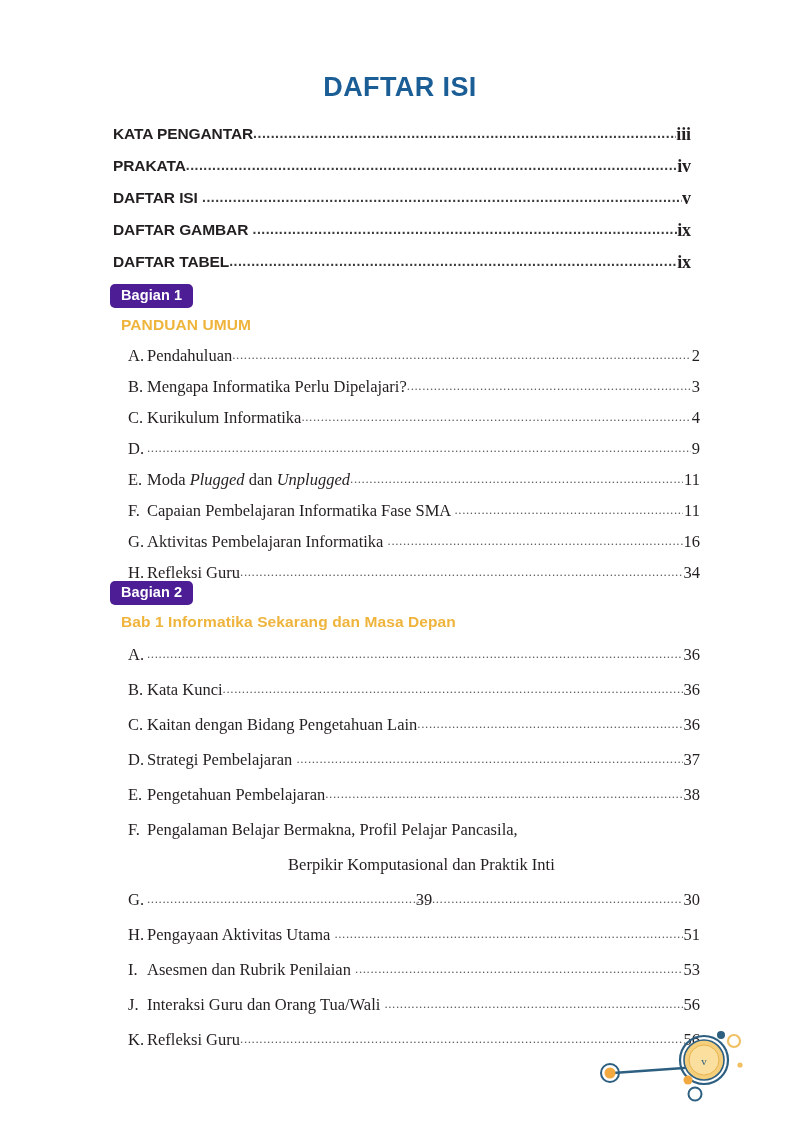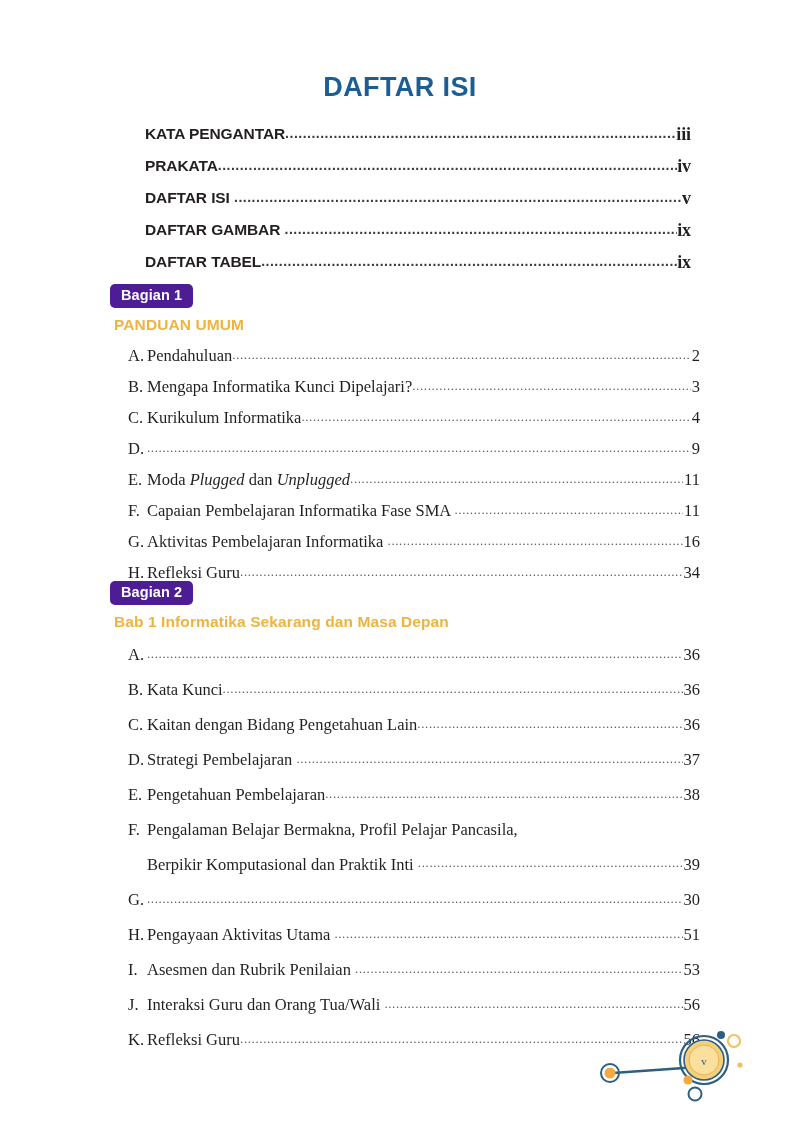--- a/index.html
+++ b/index.html
@@ -46,21 +46,20 @@
   .fm-row {
     display: flex;
     align-items: center;
     font-family: "Liberation Sans", sans-serif;
     font-weight: bold;
     font-size: 15.5px;
     color: #231f20;
     height: 32px;
     line-height: 32px;
     letter-spacing: -0.1px;
-    margin-left: 32px;
   }
   .fm-label { white-space: pre; }
   .fm-dots {
     flex: 1 1 auto;
     overflow: hidden;
     white-space: nowrap;
     margin: 0 0px;
     font-weight: bold;
     letter-spacing: 0.5px;
     color: #3a3a3a;
@@ -87,21 +86,21 @@
     font-family: "Liberation Sans", sans-serif;
     font-weight: bold;
     font-size: 14.5px;
     padding: 4px 11px 5px 11px;
     border-radius: 5px;
     letter-spacing: 0.1px;
     line-height: 1.05;
   }
   .section-title {
     margin-top: 8px;
-    margin-left: 4px;
+    margin-left: 11px;
     font-family: "Liberation Sans", sans-serif;
     font-weight: bold;
     font-size: 15.5px;
     color: #efb43c;
     letter-spacing: 0.1px;
   }
 
   
   .toc-list {
     margin-top: 6px;
@@ -137,20 +136,21 @@
   .toc-page {
     flex: 0 0 auto;
     white-space: pre;
     text-align: right;
     padding-left: 1px;
   }
   .toc-cont {
     padding-left: 19px;
     display: flex;
     align-items: center;
+    flex-direction: column;
   }
 
   
   .sp-tight .toc-row { height: 31px; line-height: 31px; }
   .sp-loose .toc-row { height: 35px; line-height: 35px; }
   .sp-loose .toc-cont { height: 35px; line-height: 35px; }
   .sp-loose .toc-row.two-line { height: 35px; line-height: 35px; }
 
   
   .decoration {
@@ -198,21 +198,21 @@
 
   <div class="section" id="section-0" style="top:284px;"><div class="badge">Bagian 1</div><div class="section-title">PANDUAN UMUM</div><div class="toc-list sp-tight">
         <div class="toc-row">
           <span class="toc-letter">A.</span>
           <span class="toc-text">Pendahuluan</span>
           <span class="toc-dots">........................................................................................................................................................................................................</span>
           <span class="toc-page">2</span>
         </div>
         <div class="toc-row">
           <span class="toc-letter">B.</span>
-          <span class="toc-text">Mengapa Informatika Kunci Dipelajari?</span>
+          <span class="toc-text">Mengapa Informatika Perlu Dipelajari?</span>
           <span class="toc-dots">........................................................................................................................................................................................................</span>
           <span class="toc-page">3</span>
         </div>
         <div class="toc-row">
           <span class="toc-letter">C.</span>
           <span class="toc-text">Kurikulum Informatika</span>
           <span class="toc-dots">........................................................................................................................................................................................................</span>
           <span class="toc-page">4</span>
         </div>
         <div class="toc-row">

